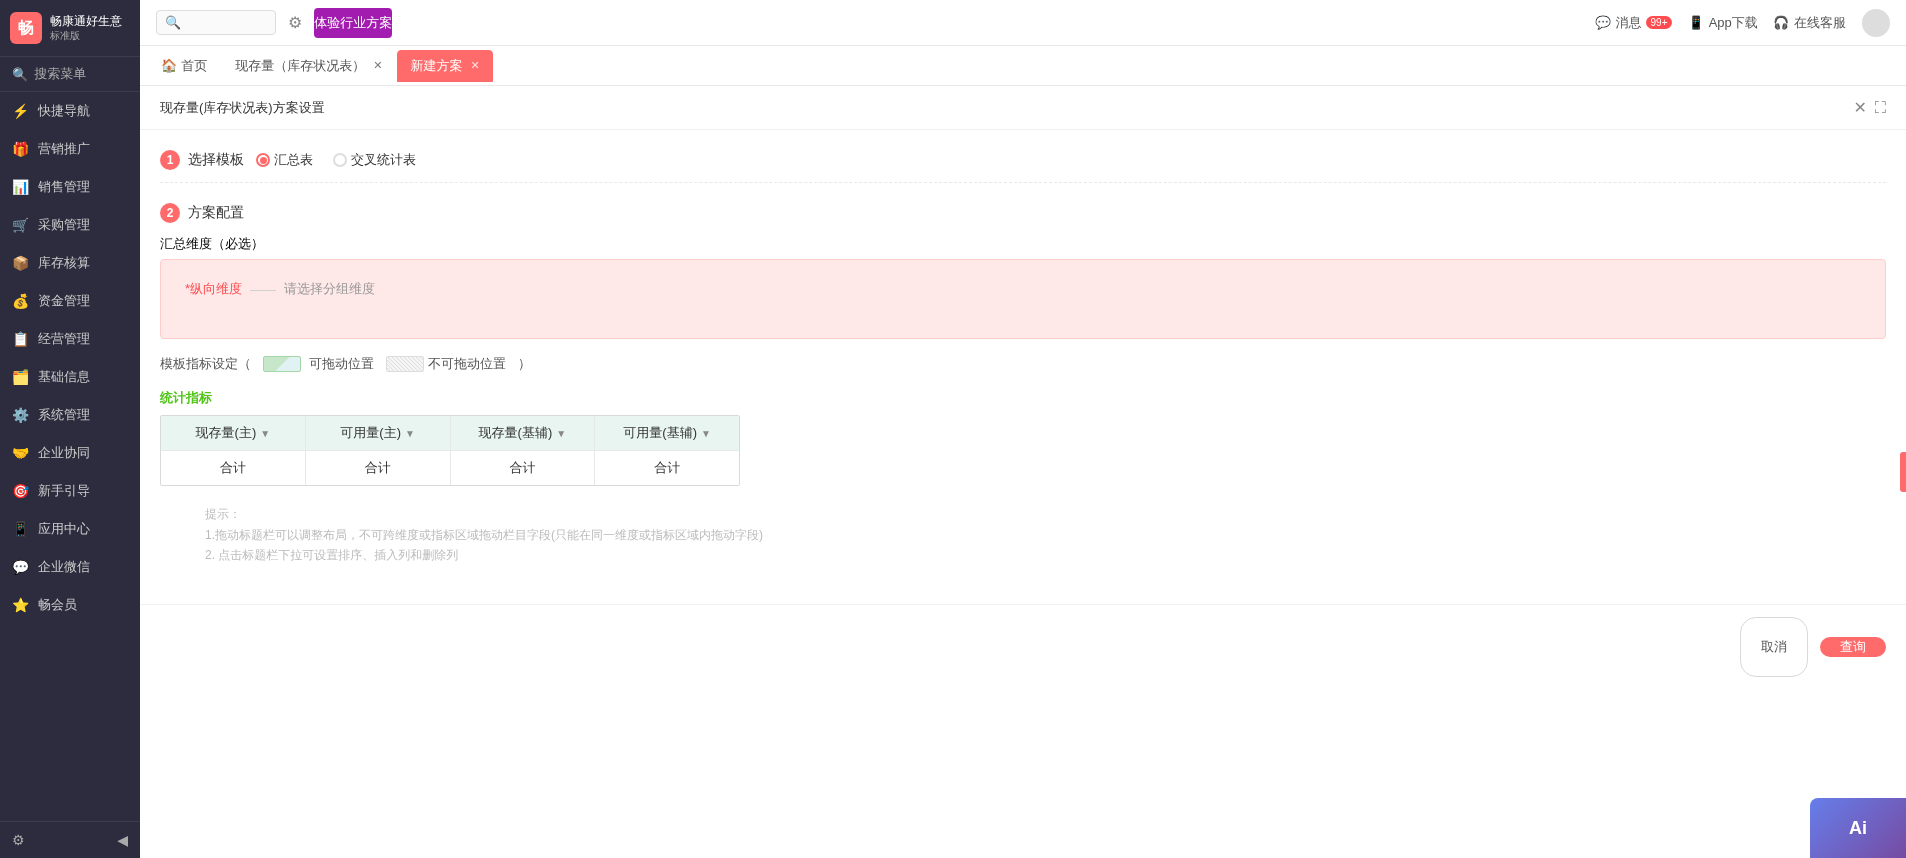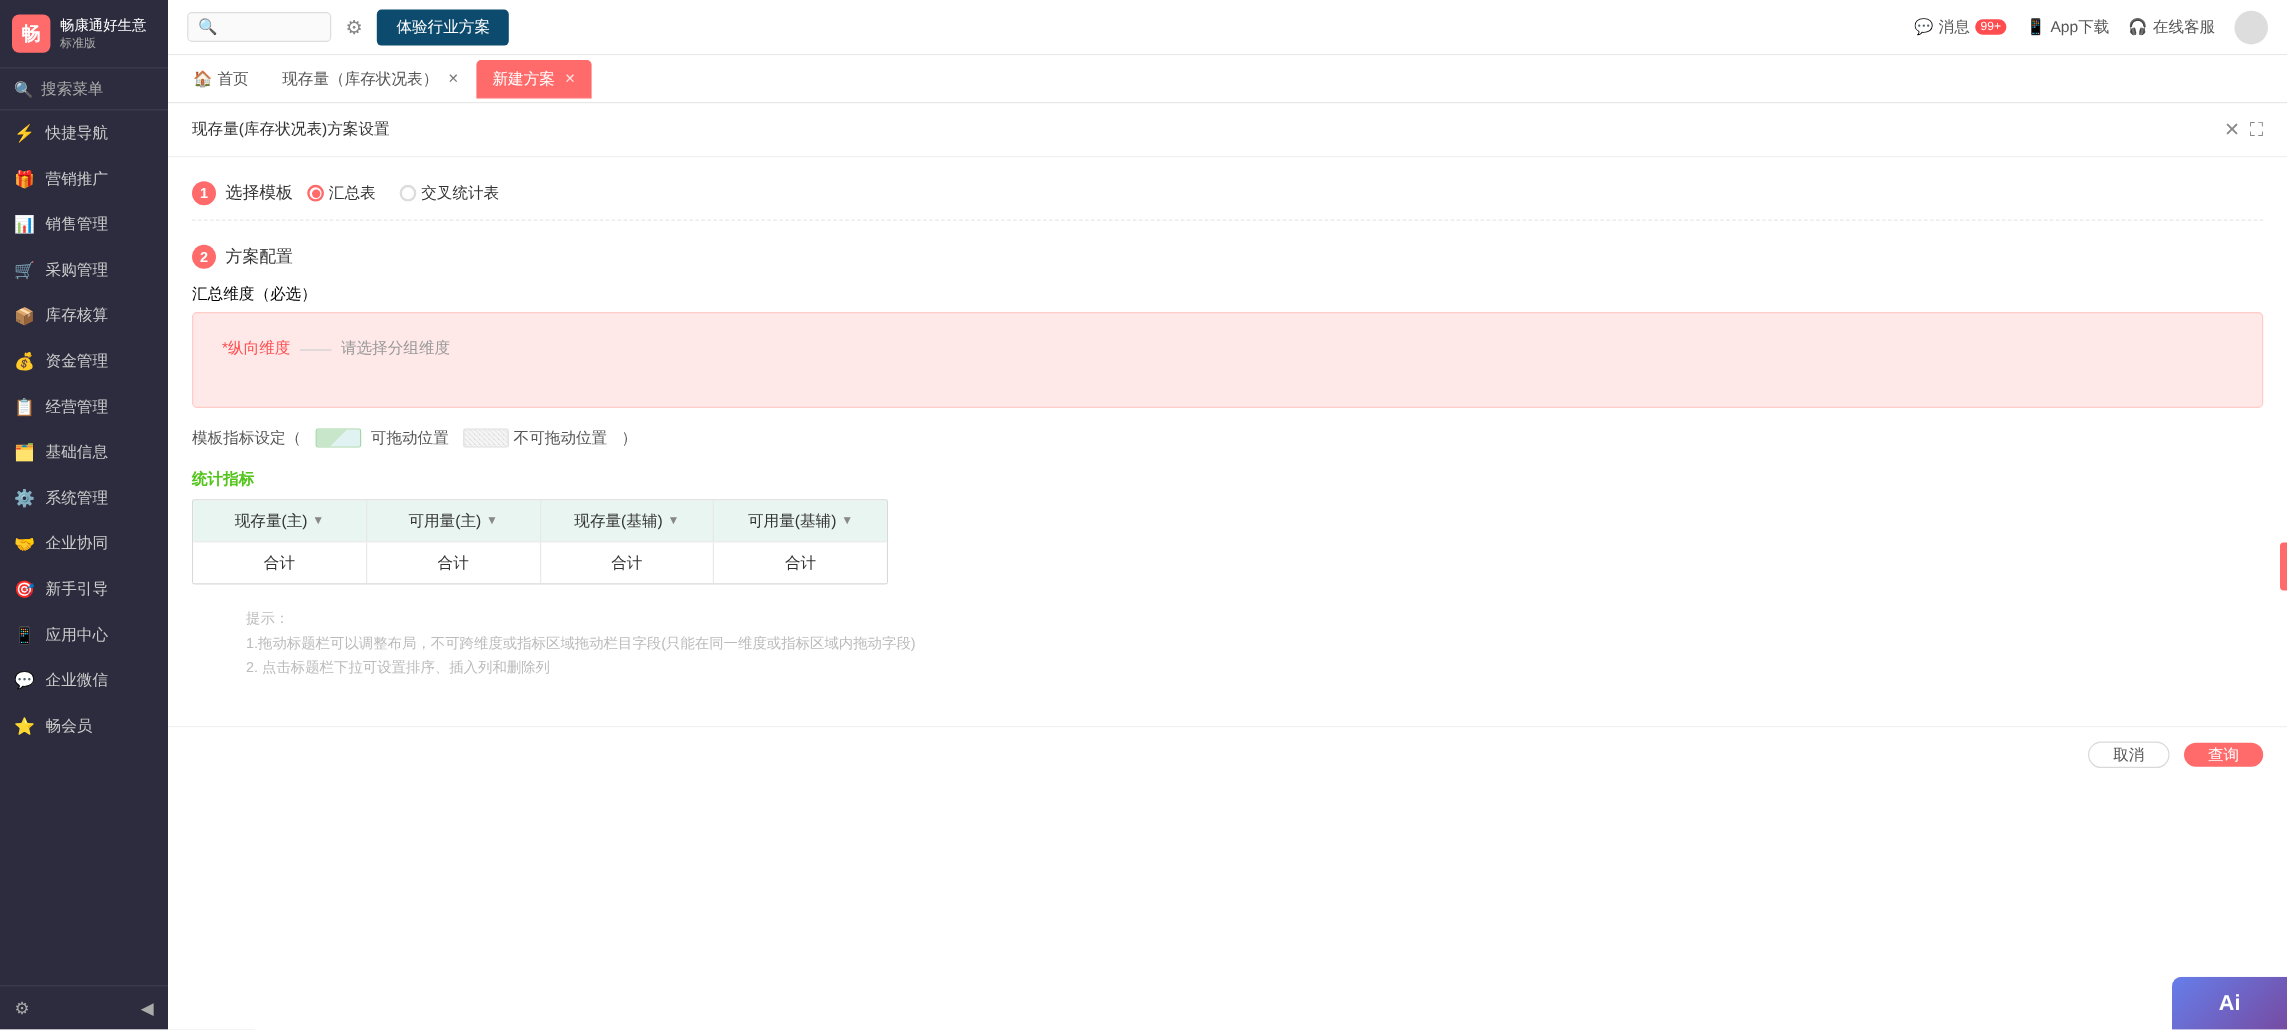--- a/index.html
+++ b/index.html
@@ -77,22 +77,22 @@
     .topbar-left { display: flex; align-items: center; gap: 12px; }
     .topbar-search-box {
       display: flex; align-items: center;
       border: 1px solid #ddd; border-radius: 4px;
       padding: 4px 8px; gap: 4px;
       background: #fafafa;
       min-width: 120px;
     }
     .topbar-settings-icon { color: #888; cursor: pointer; font-size: 16px; }
     .btn-trial {
-      background: #0c4a6e; color: white; border: none; border-radius: 4px;
-      padding: 6px 16px; cursor: pointer; font-size: 13px;
+      background: #a21caf; color: white; border: none; border-radius: 4px;
+      padding: 6px 0; cursor: pointer; font-size: 13px;
     }
     .topbar-right { display: flex; align-items: center; gap: 16px; }
     .topbar-right-item { display: flex; align-items: center; gap: 4px; color: #555; cursor: pointer; font-size: 13px; }
     .badge { background: #ff4d4f; color: white; border-radius: 10px; font-size: 10px; padding: 1px 5px; }
     .topbar-avatar { width: 28px; height: 28px; border-radius: 50%; background: #ddd; }
 
     
     .tabs-bar {
       height: 40px;
       background: #fff;
@@ -222,36 +222,36 @@
     }
     .checkbox-box { width: 14px; height: 14px; border: 1px solid #d9d9d9; border-radius: 2px; background: #fff; }
 
     
     .footer-btns {
       display: flex; justify-content: flex-end; align-items: center;
       padding: 12px 20px; gap: 12px;
       background: #fff;
       border-top: 1px solid #f0f0f0;
     }
-    .btn-cancel { padding: 1px 20px; border: 1px solid #d9d9d9; background: #fff; border-radius: 16px; cursor: pointer; font-size: 13px; color: #555; }
+    .btn-cancel { padding: 20px 20px; border: 1px solid #d9d9d9; background: #fff; border-radius: 16px; cursor: pointer; font-size: 13px; color: #555; }
     .btn-query { padding: 1px 20px; border: none; background: #ff6b6b; border-radius: 16px; cursor: pointer; font-size: 13px; color: #fff; }
 
     
     .right-edge {
       position: absolute; right: 0; top: 50%;
       width: 6px; height: 40px;
       background: #ff6b6b;
       border-radius: 3px 0 0 3px;
       transform: translateY(-50%);
     }
 
     
     .ai-fab {
       position: fixed; bottom: 0; right: 0;
-      width: 96px; height: 44px;
+      width: 96px; height: 60px;
       background: linear-gradient(135deg, #667eea, #764ba2);
       color: white; font-size: 18px; font-weight: bold;
       display: flex; align-items: center; justify-content: center;
       border-radius: 8px 0 0 0;
       cursor: pointer;
       z-index: 9999;
     }
 
     .divider-dashed {
       border: none;

